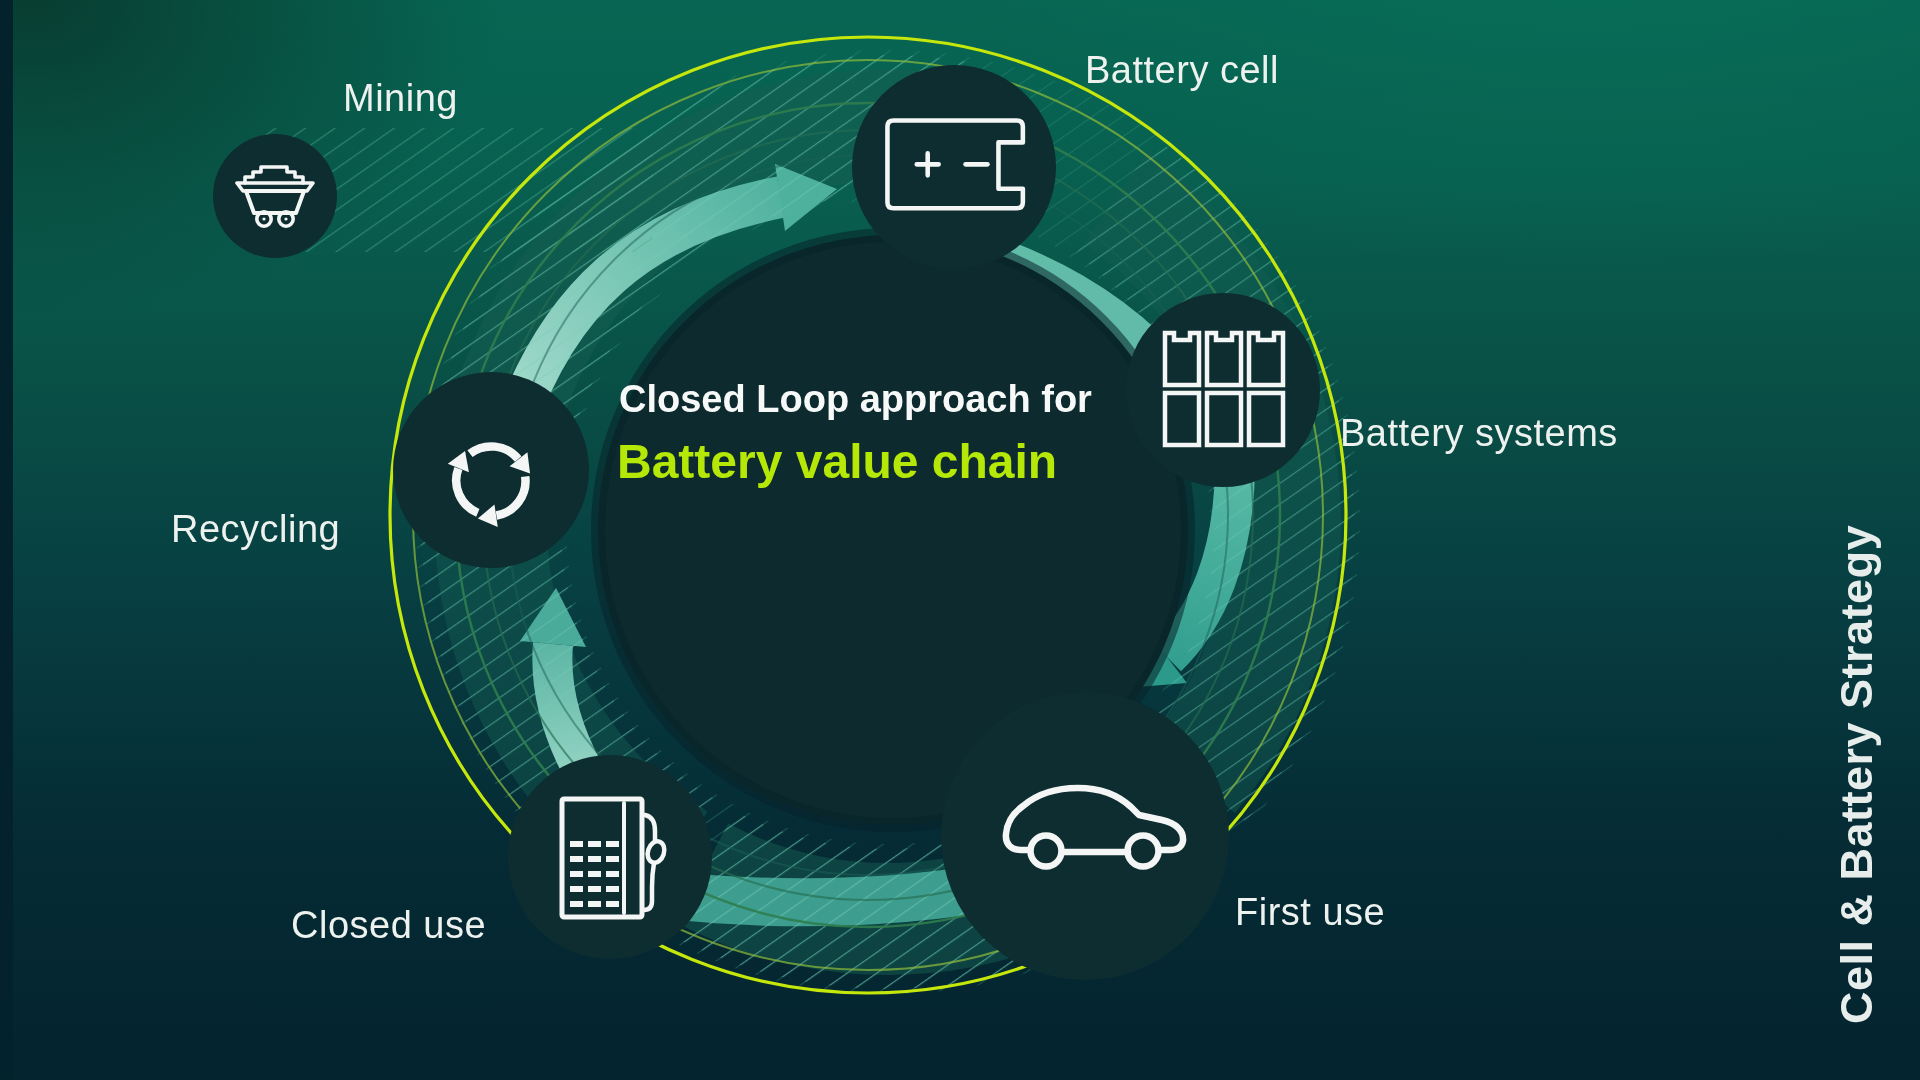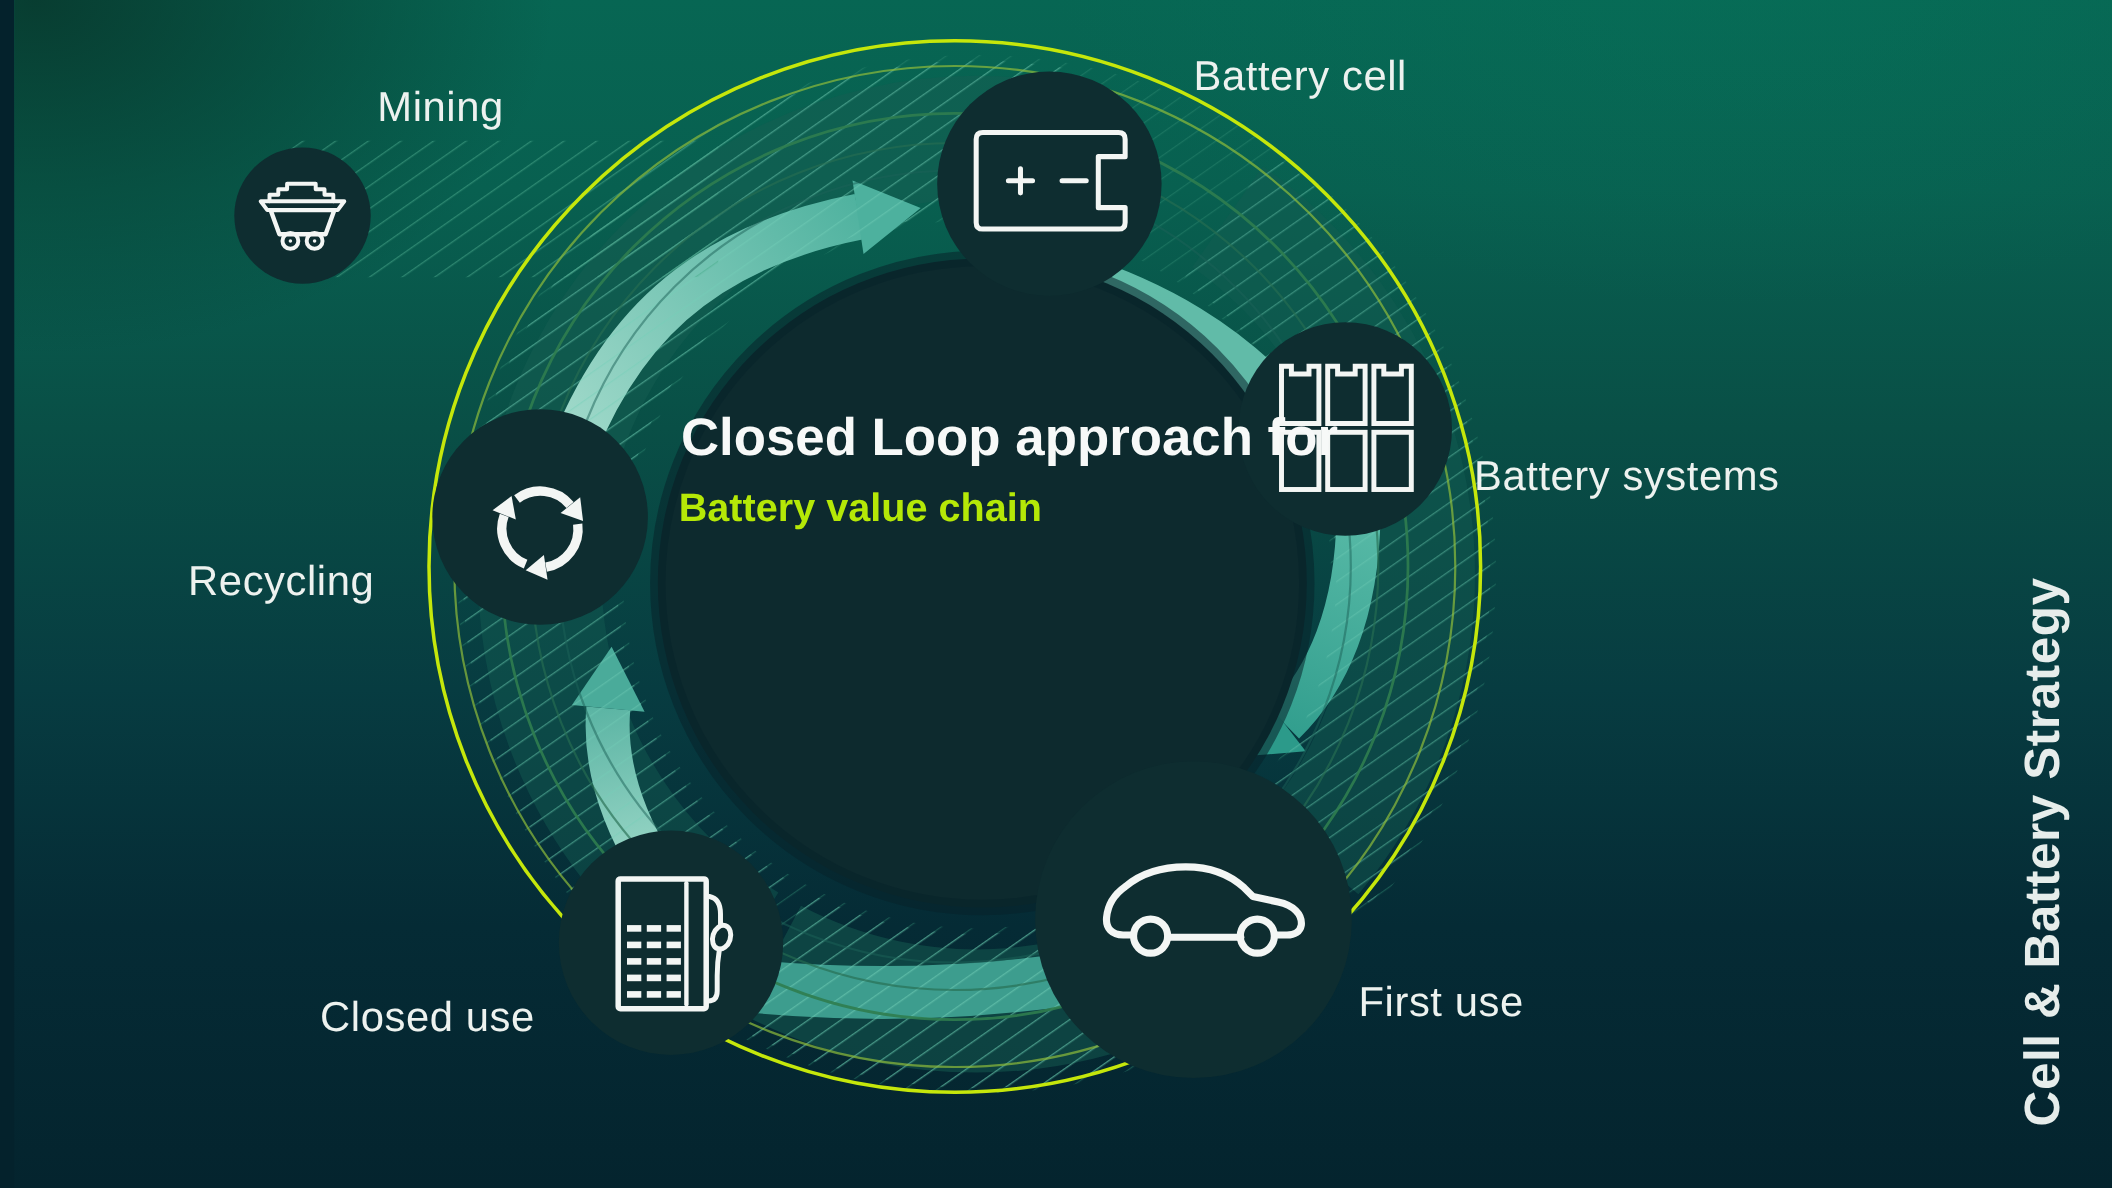--- a/index.html
+++ b/index.html
@@ -12,25 +12,25 @@
       linear-gradient(180deg,#076653 0%,#086050 16%,#094f46 36%,#073c41 58%,#052b35 78%,#04242e 100%);
     margin-left: 13px;
   }
   #diagram-svg{position:absolute;left:0;top:0;}
   .label{
     position:absolute;color:#edf2ef;font-size:38px;line-height:44px;
     white-space:nowrap;letter-spacing:0.5px;
   }
   .title-line1{
     position:absolute;left:606px;top:376px;color:#f7f9f8;
-    font-size:48px;line-height:46px;font-weight:bold;white-space:nowrap;
+    font-size:38px;line-height:46px;font-weight:bold;white-space:nowrap;
   }
   .title-line2{
     position:absolute;left:604px;top:432px;color:#b5e807;
-    font-size:36px;line-height:60px;font-weight:bold;white-space:nowrap;
+    font-size:48px;line-height:60px;font-weight:bold;white-space:nowrap;
   }
   .side-label{
     position:absolute;left:1818px;top:1024px;color:#e6edeb;
     font-size:45px;font-weight:bold;white-space:nowrap;
     transform:rotate(-90deg);transform-origin:left top;letter-spacing:0.5px;
   }
 </style>
 </head>
 <body>
 

